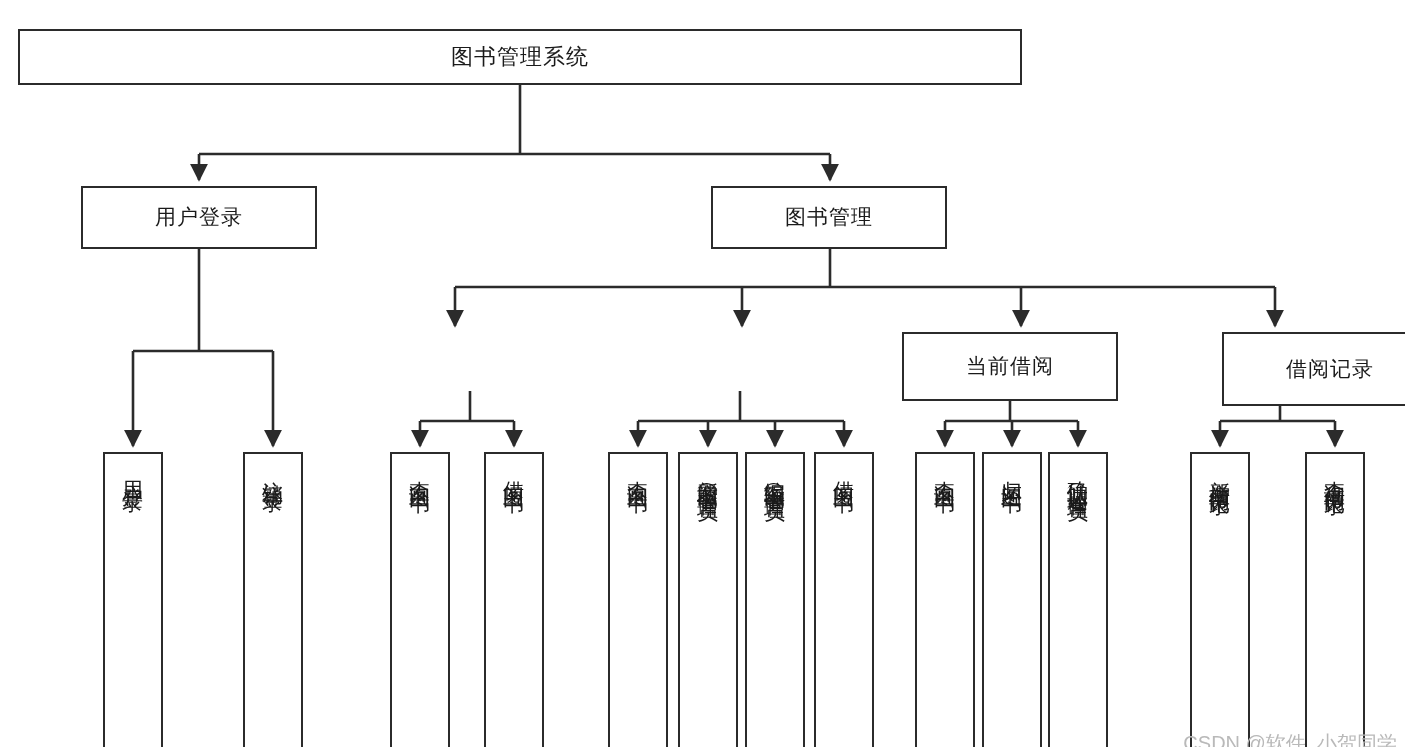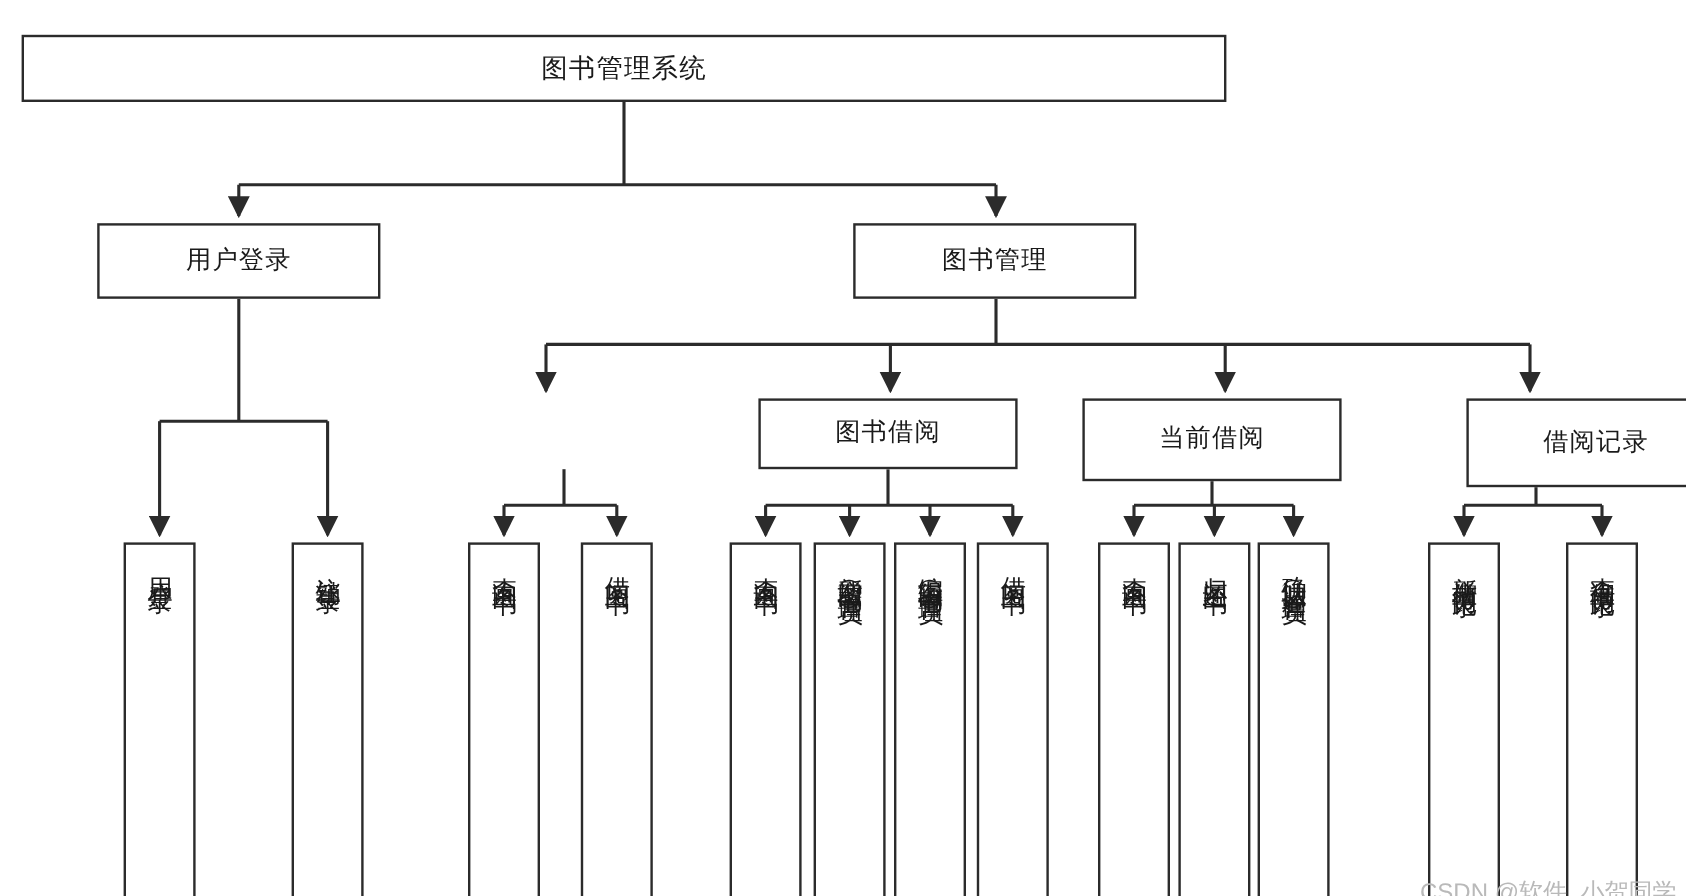--- a/index.html
+++ b/index.html
@@ -136,23 +136,20 @@
     <span class="label">图书管理系统</span>
   </div>
 
   <div class="node horiz" style="left:81px; top:170px; width:236px; height:63px;">
     <span class="label">用户登录</span>
   </div>
   <div class="node horiz" style="left:711px; top:170px; width:236px; height:63px;">
     <span class="label">图书管理</span>
   </div>
 
-  <div class="node horiz" style="left:632px; top:316px; width:216px; height:59px;">
-    <span class="label">图书借阅</span>
-  </div>
   <div class="node horiz" style="left:902px; top:316px; width:216px; height:69px;">
     <span class="label">当前借阅</span>
   </div>
   <div class="node horiz" style="left:1222px; top:316px; width:216px; height:74px;">
     <span class="label">借阅记录</span>
   </div>
 
   <div class="node vert" style="left:103px; top:436px; width:60px; height:297px;">
     <span class="label">用户登录</span>
   </div>

